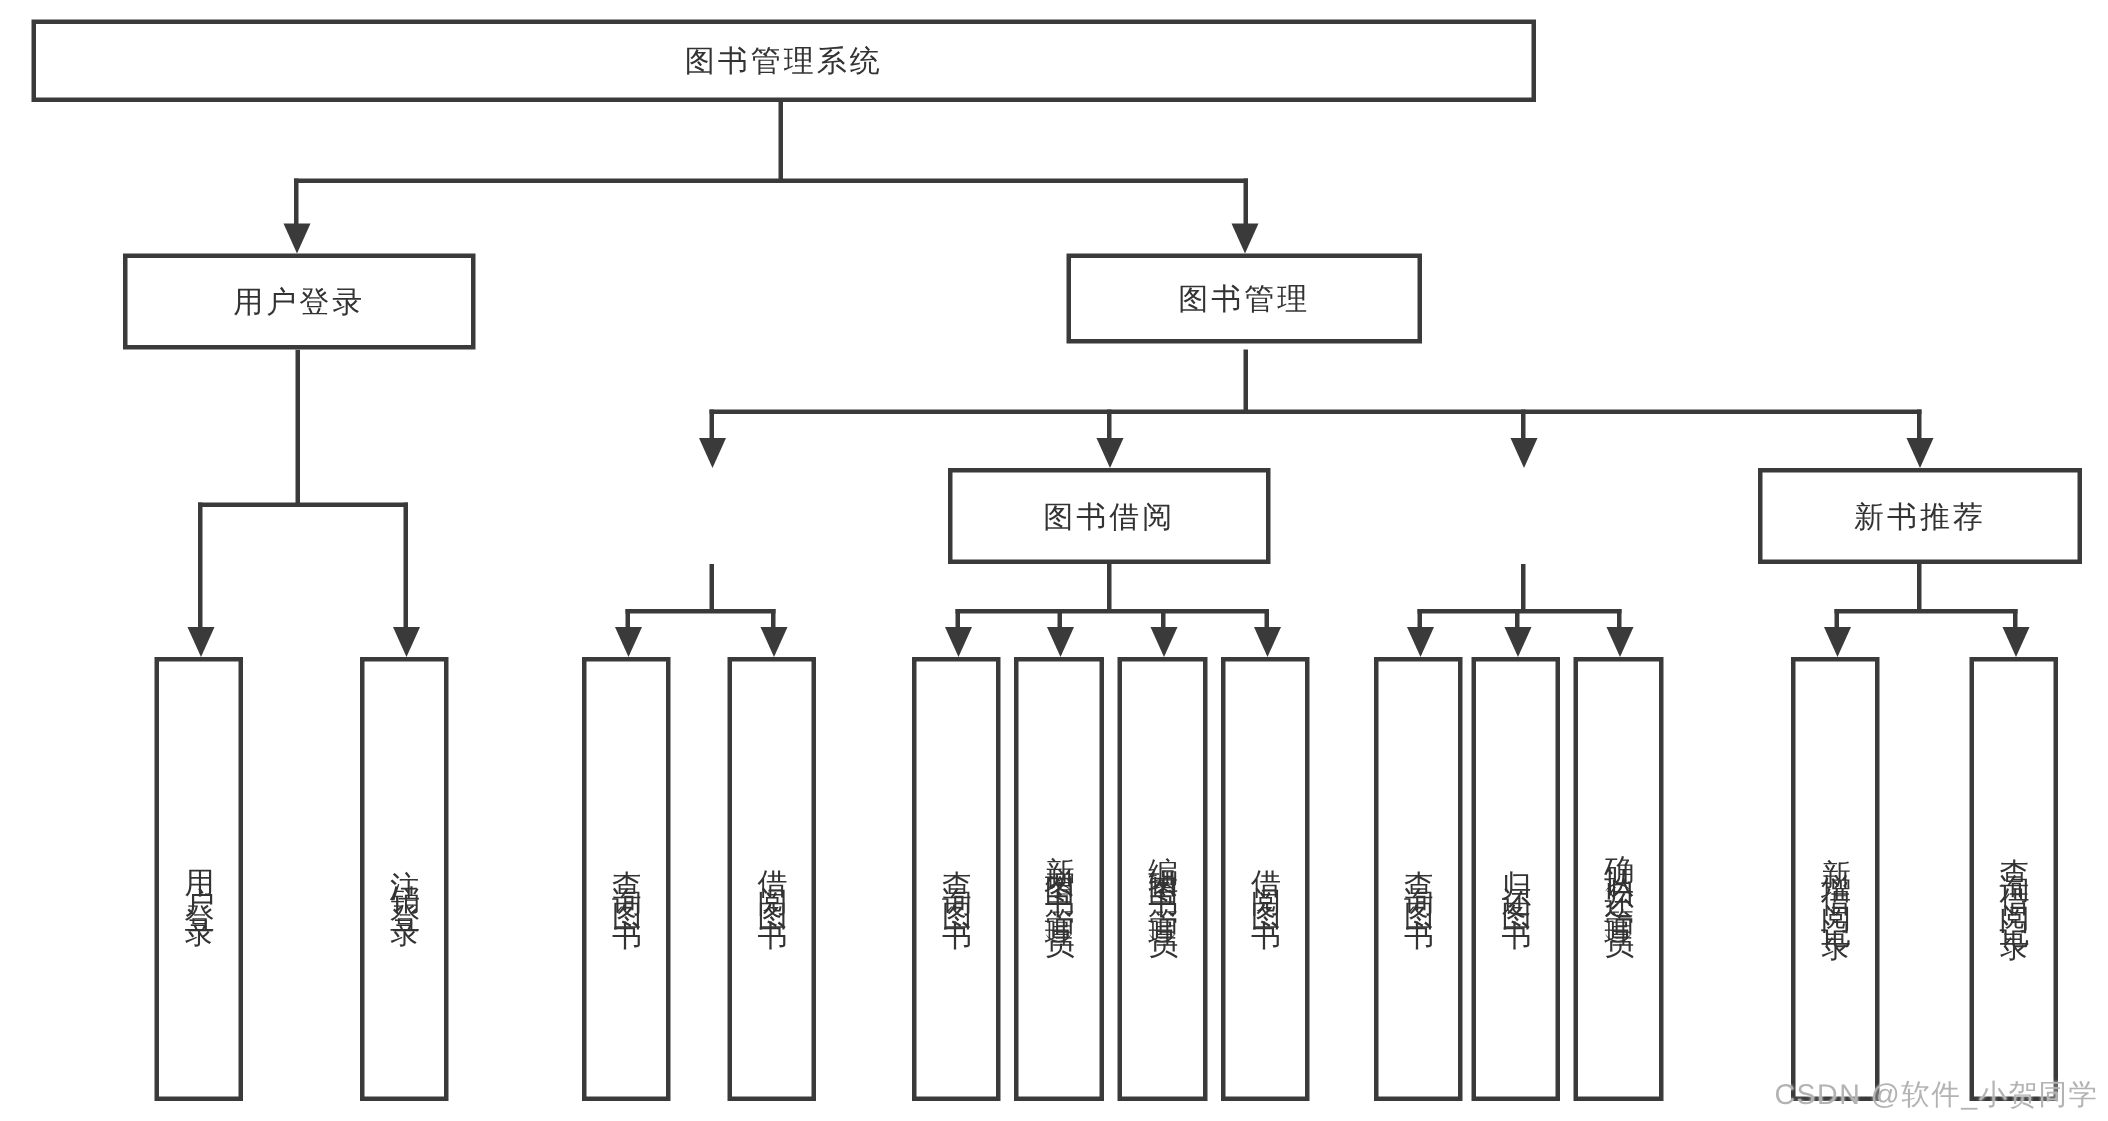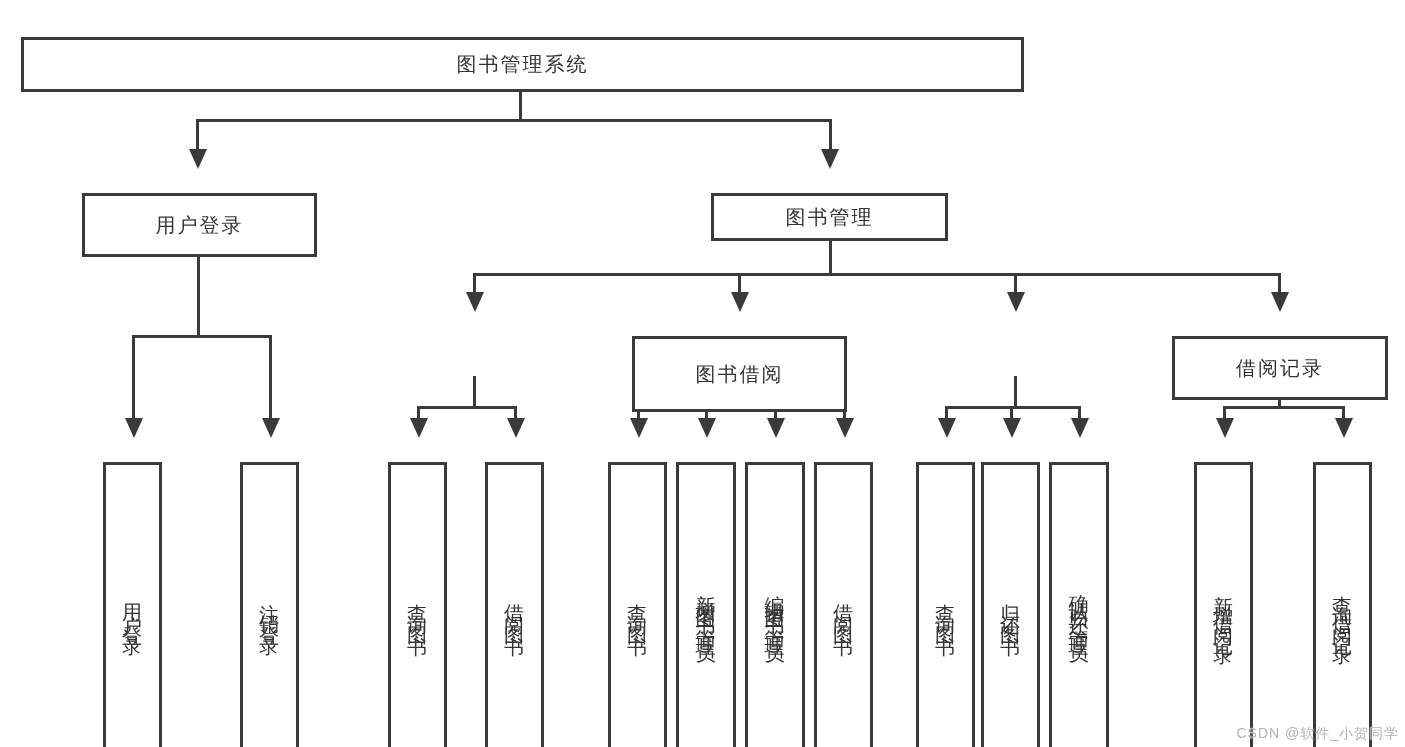--- a/index.html
+++ b/index.html
@@ -17,21 +17,21 @@
     width:1405px;height:747px;
     background:var(--background);
     overflow:hidden;
   }
   
   .box{
     position:absolute;
     background:var(--box_bg);
     border:3px solid var(--line);
     color:var(--text);
-    display:flex;align-items:center;justify-content:center;margin-top:24px;
+    display:flex;align-items:center;justify-content:center;
   }
   .hbox{font-size:20px;letter-spacing:2px;white-space:nowrap;}
   .vbox{
     writing-mode:vertical-rl;
     font-size:20px;
     line-height:1;
   }
   .ls-wide{letter-spacing:11px;}
   .ls-mid{letter-spacing:10px;}
   .ls-tight{letter-spacing:7px;}
@@ -40,21 +40,21 @@
   .hl{position:absolute;height:3px;background:var(--line);}
   .ah{
     position:absolute;width:0;height:0;
     border-left:9px solid transparent;
     border-right:9px solid transparent;
     border-top:20px solid var(--line);
   }
   .watermark{
     position:absolute;
     right:6px;bottom:4px;
-    font-size:14px;
+    font-size:19px;
     color:var(--watermark);
     text-shadow:0 0 2px #ffffff;
     letter-spacing:1px;
     z-index:5;
     white-space:nowrap;
   }
 </style>
 </head>
 <body>
 
@@ -115,24 +115,24 @@
   <div class="vl" style="left:1278px;top:376px;height:32px"></div>
   <div class="hl" style="left:1223px;top:406px;width:122px"></div>
   <div class="vl" style="left:1223px;top:406px;height:14px"></div>
   <div class="ah" style="left:1216px;top:418px"></div>
   <div class="vl" style="left:1342px;top:406px;height:14px"></div>
   <div class="ah" style="left:1335px;top:418px"></div>
 
   <div class="box hbox" style="left:21px;top:13px;width:1003px;height:55px">图书管理系统</div>
 
   <div class="box hbox" style="left:82px;top:169px;width:235px;height:64px">用户登录</div>
-  <div class="box hbox" style="left:711px;top:169px;width:237px;height:48px">图书管理</div>
+  <div class="box hbox" style="left:711px;top:169px;width:237px;height:60px">图书管理</div>
 
-  <div class="box hbox" style="left:632px;top:312px;width:215px;height:76px">图书借阅</div>
-  <div class="box hbox" style="left:1172px;top:312px;width:216px;height:64px">借阅记录</div>
+  <div class="box hbox" style="left:632px;top:312px;width:215px;height:64px">图书借阅</div>
+  <div class="box hbox" style="left:1172px;top:312px;width:216px;height:64px">新书推荐</div>
 
   <div class="box vbox ls-wide" style="left:103px;top:438px;width:59px;height:296px">用户登录</div>
   <div class="box vbox ls-wide" style="left:240px;top:438px;width:59px;height:296px">注销登录</div>
 
   <div class="box vbox ls-wide" style="left:388px;top:438px;width:59px;height:296px">查询图书</div>
   <div class="box vbox ls-wide" style="left:485px;top:438px;width:59px;height:296px">借阅图书</div>
 
   <div class="box vbox ls-wide" style="left:608px;top:438px;width:59px;height:296px">查询图书</div>
   <div class="box vbox ls-tight" style="left:676px;top:438px;width:60px;height:296px">新增图书（管理员）</div>
   <div class="box vbox ls-tight" style="left:745px;top:438px;width:60px;height:296px">编辑图书（管理员）</div>

